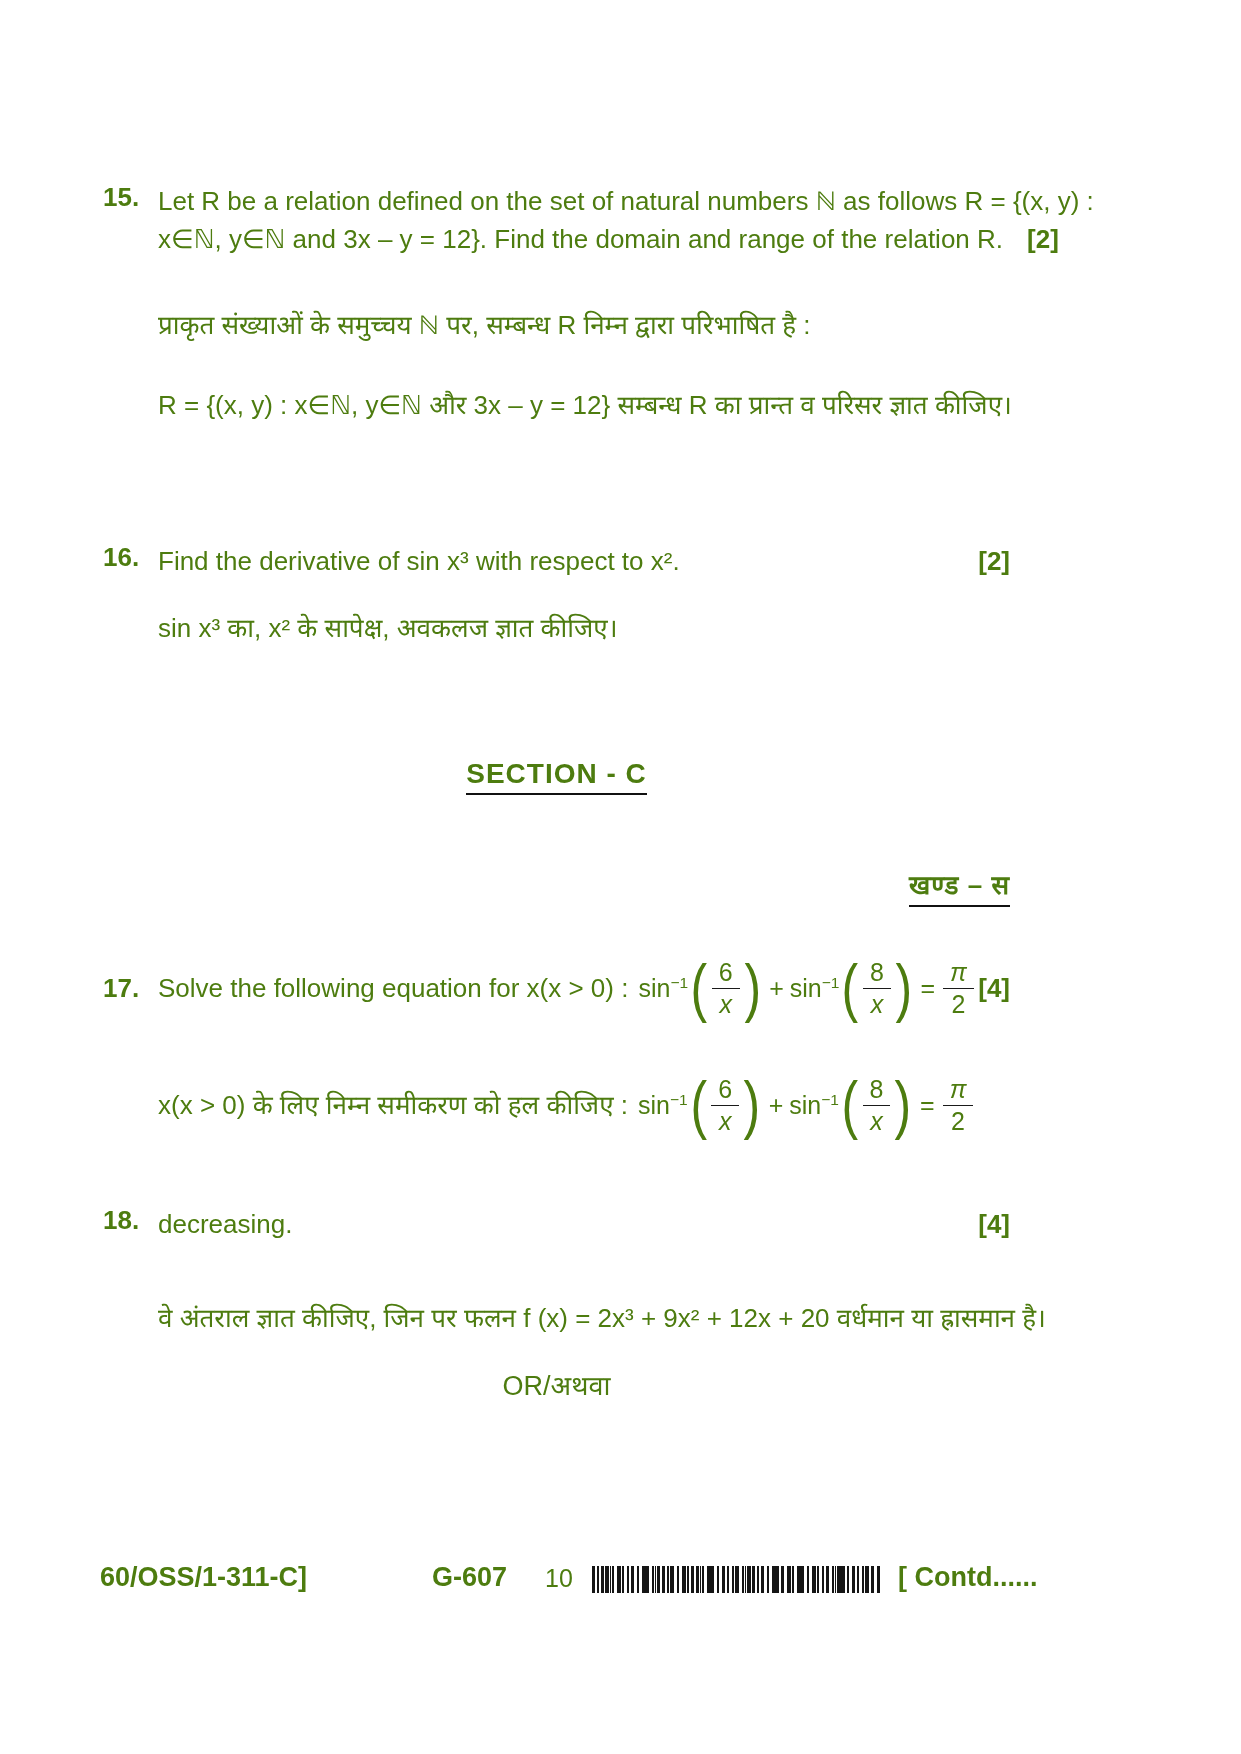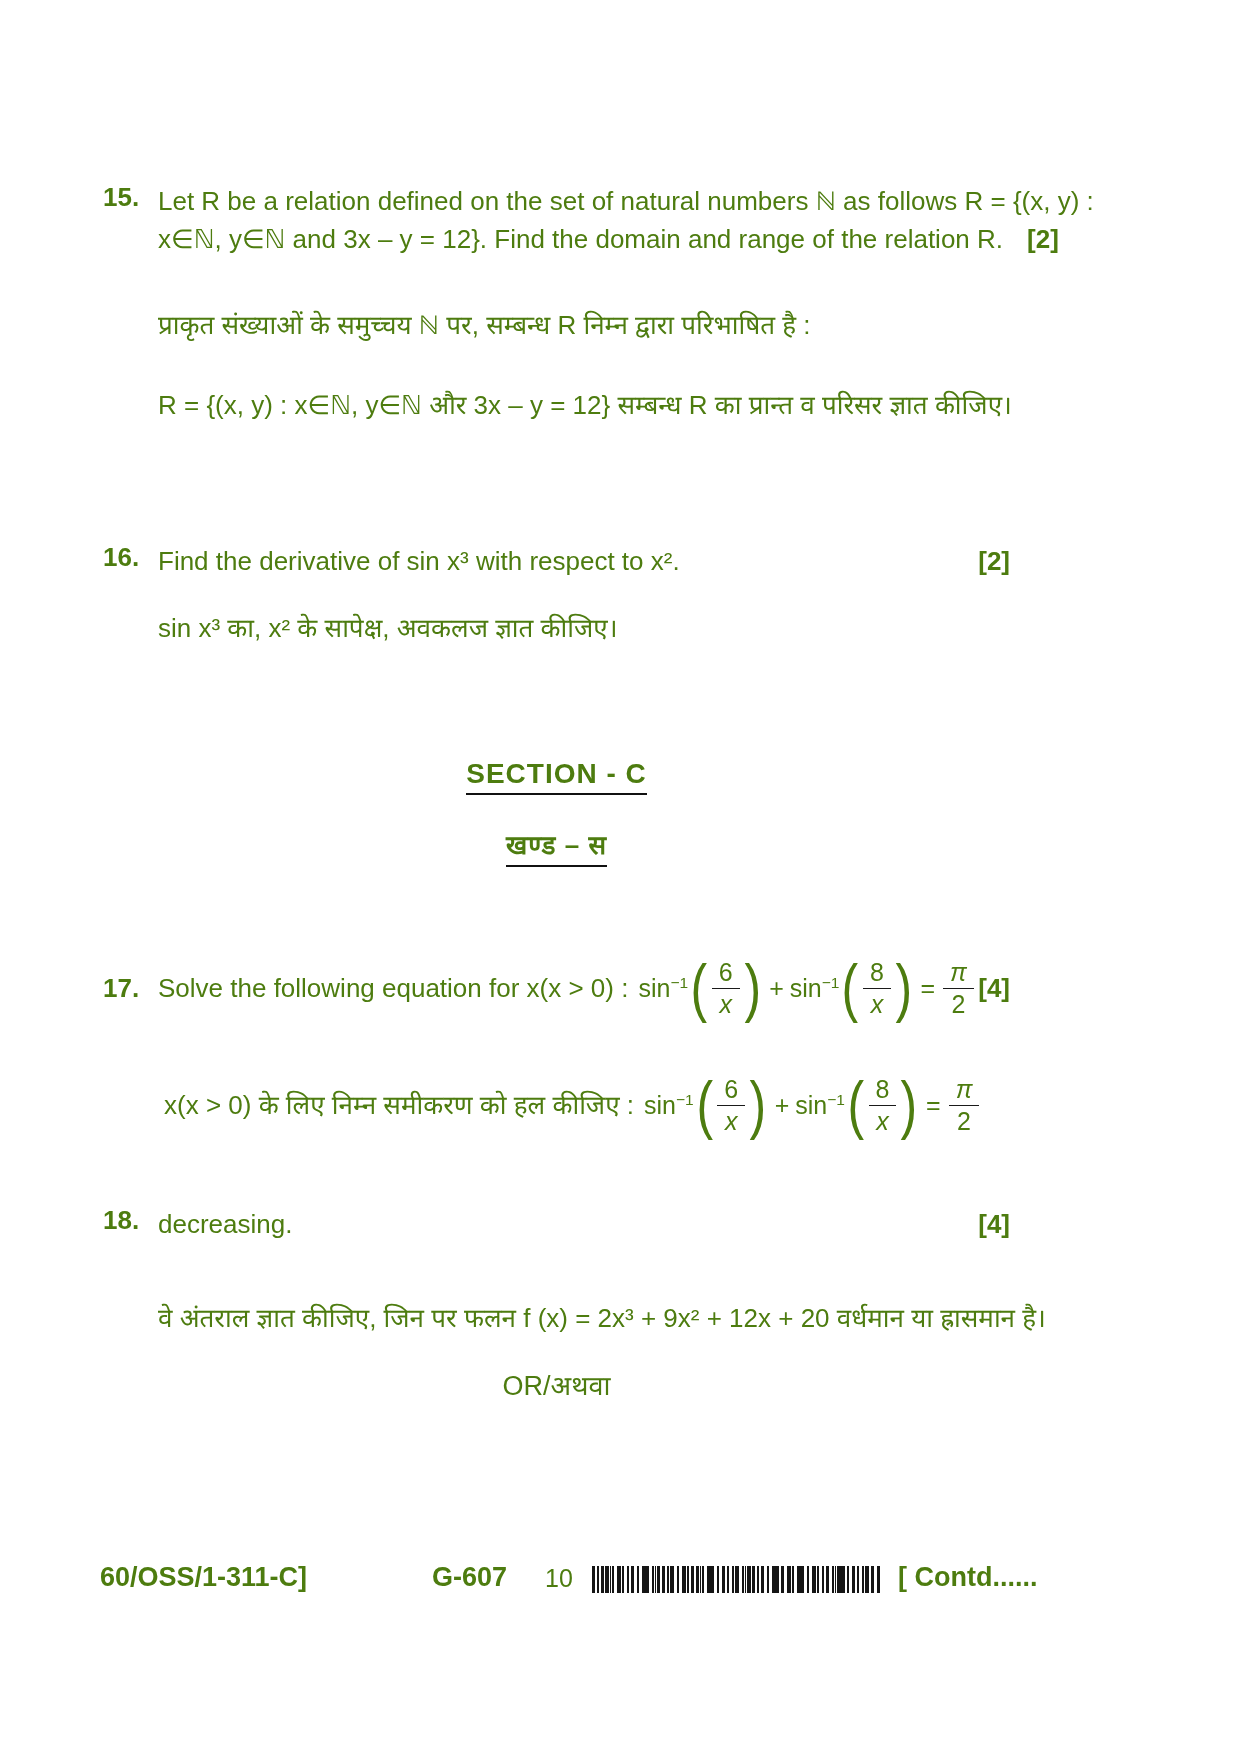--- a/index.html
+++ b/index.html
@@ -75,21 +75,21 @@
         <span class="marks">[2]</span>
       </div>
     </div>
   </div>
 
   <div class="abs hi" style="left:158px; top:608px;">sin x³ का, x² के सापेक्ष, अवकलज ज्ञात कीजिए।</div>
 
   <div class="abs center-block" style="top:758px;">
     <span class="heading">SECTION - C</span>
   </div>
-  <div class="abs center-block" style="top:826px;">
+  <div class="abs center-block" style="top:866px;text-align:right;">
     <span class="heading" style="font-size:26px;">खण्ड – स</span>
   </div>
 
   <div class="abs q-row" style="left:103px; top:958px; width:907px; align-items:center;">
     <span class="q-num">17.</span>
     <span style="white-space:nowrap;">Solve the following equation for x(x &gt; 0) :</span>
     <span class="math" style="margin-left:10px;">
       <span class="sinv"><span>sin</span><sup>−1</sup></span>
       <span class="bigp">(</span>
       <span class="frac">
@@ -107,21 +107,21 @@
       <span class="bigp">)</span>
       <span class="eqs">=</span>
       <span class="frac">
           <span class="num it">π</span>
           <span class="den">2</span>
         </span>
     </span>
     <span class="marks" style="margin-left:auto;">[4]</span>
   </div>
 
-  <div class="abs" style="left:164px; top:1075px; display:flex; align-items:center;">
+  <div class="abs" style="left:158px; top:1075px; display:flex; align-items:center;">
     <span class="hi" style="white-space:nowrap;">x(x &gt; 0) के लिए निम्न समीकरण को हल कीजिए :</span>
     <span class="math" style="margin-left:10px;">
       <span class="sinv"><span>sin</span><sup>−1</sup></span>
       <span class="bigp">(</span>
       <span class="frac">
           <span class="num">6</span>
           <span class="den it">x</span>
         </span>
       <span class="bigp">)</span>
       <span class="plus">+</span>

